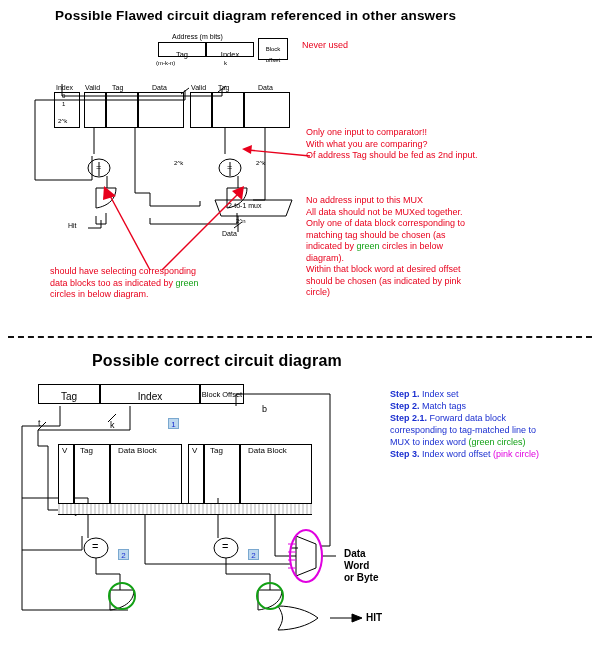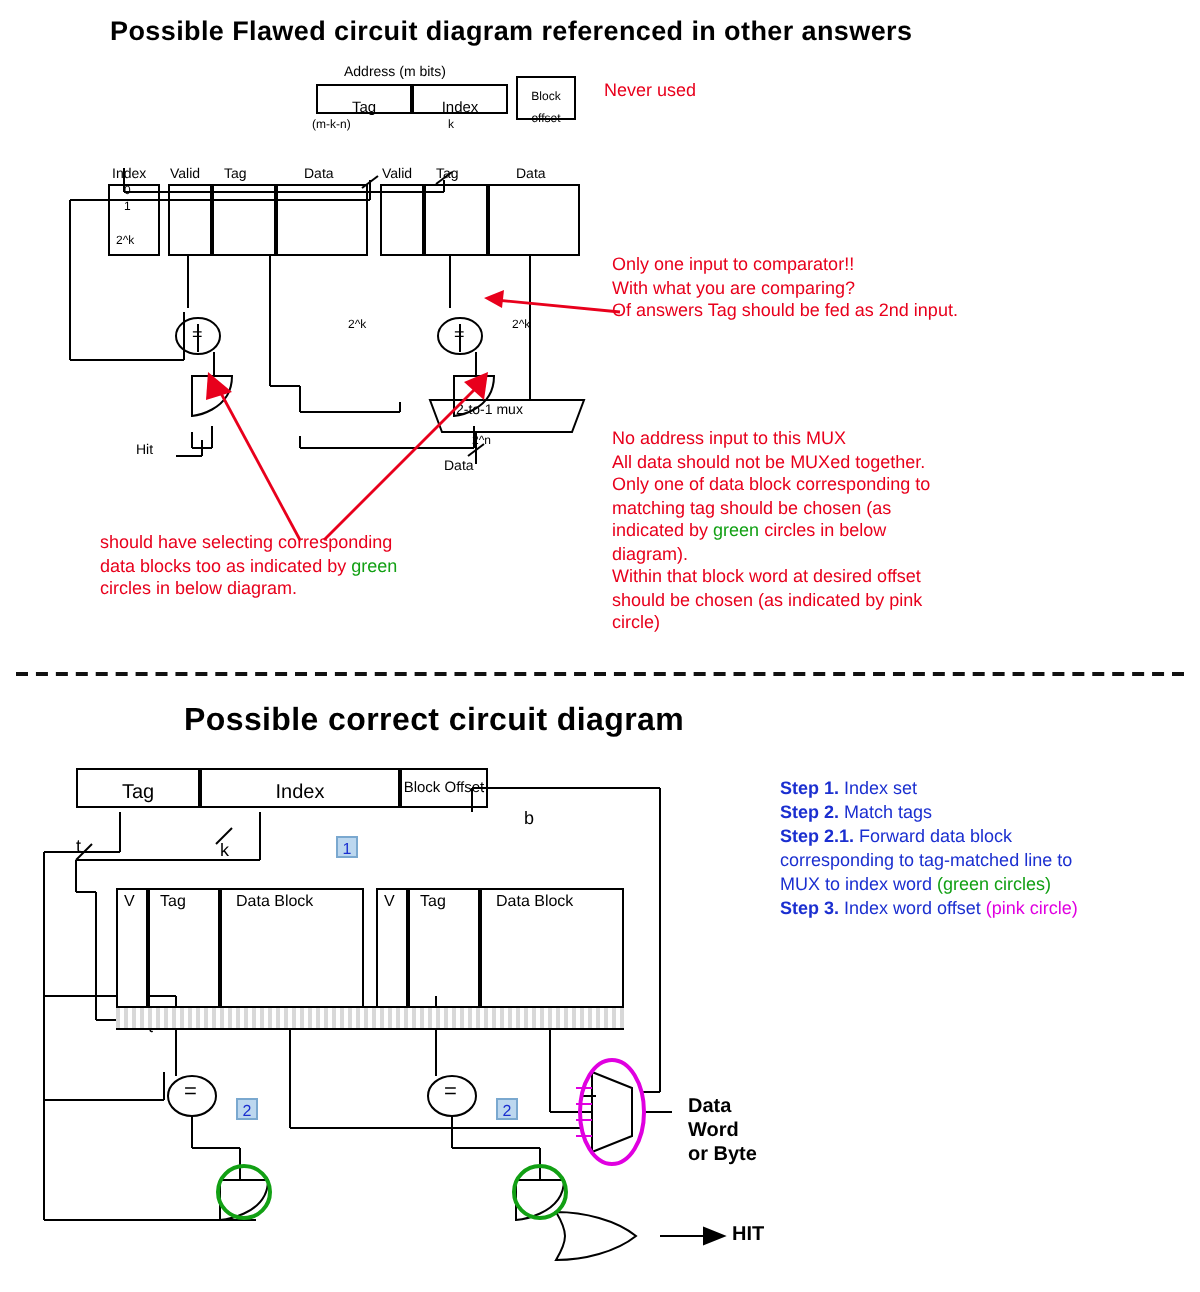--- a/index.html
+++ b/index.html
@@ -137,24 +137,24 @@
 <div class="abs tiny" style="left:236px;top:218px;">2^n</div>
 <div class="abs tiny" style="left:222px;top:230px;font-size:7px;">Data</div>
 
 <svg class="abs" style="left:240px;top:140px;" width="80" height="30">
   <line x1="70" y1="16" x2="8" y2="10" stroke="#e8001c" stroke-width="1.4"></line>
   <polygon points="2,9 12,5 11,14" fill="#e8001c"></polygon>
 </svg>
 <div class="abs redtxt" style="left:306px;top:127px;width:270px;">
   <div>Only one input to comparator!!</div>
   <div>With what you are comparing?</div>
-  <div>Of answers Tag should be fed as 2nd input.</div>
-</div>
-
-<div class="abs redtxt" style="left:306px;top:214px;width:280px;">
+  <div>Of address Tag should be fed as 2nd input.</div>
+</div>
+
+<div class="abs redtxt" style="left:306px;top:195px;width:280px;">
   <div>No address input to this MUX</div>
   <div>All data should not be MUXed together.</div>
   <div>Only one of data block corresponding to</div>
   <div>matching tag should be chosen (as</div>
   <div>indicated by <span class="green">green</span> circles in below</div>
   <div>diagram).</div>
   <div>Within that block word at desired offset</div>
   <div>should be chosen (as indicated by pink</div>
   <div>circle)</div>
 </div>

